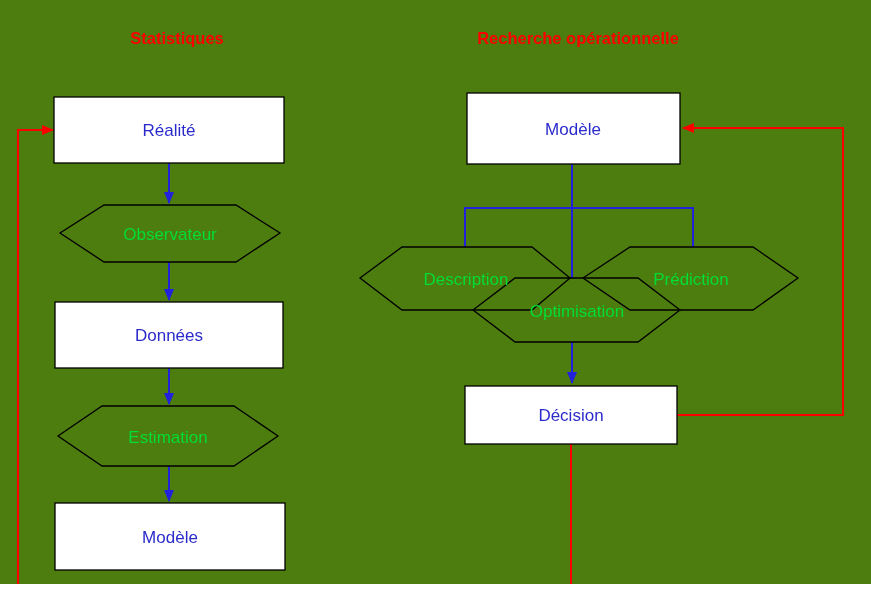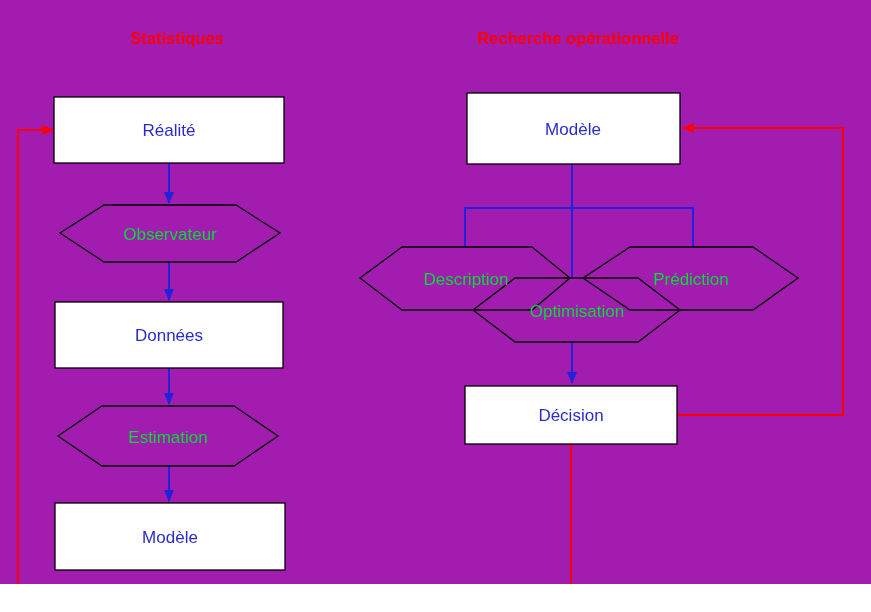--- a/index.html
+++ b/index.html
@@ -1,16 +1,16 @@
 <!DOCTYPE html>
 <html><head>
 <meta charset="utf-8">
 <style>
   html, body { margin: 0; padding: 0; background: #ffffff; }
-  .stage { width: 871px; height: 584px; position: relative; background: #a21caf; text-decoration: underline; }
+  .stage { width: 871px; height: 584px; position: relative; background: #4d7c0f; text-decoration: underline; }
   svg text {
     font-family: "Liberation Sans", sans-serif;
     text-anchor: middle;
   }
   .title { fill: #ff0000; font-weight: bold; font-size: 16.5px; }
   .blue-label  { fill: #2b2bcc; font-size: 17px; }
   .green-label { fill: #00dd33; font-size: 17px; }
   .box  { fill: #ffffff; stroke: #000000; stroke-width: 1.3; }
   .hex  { fill: none;    stroke: #000000; stroke-width: 1.3; }
   .blue-line { stroke: #2222dd; stroke-width: 2; fill: none; }

